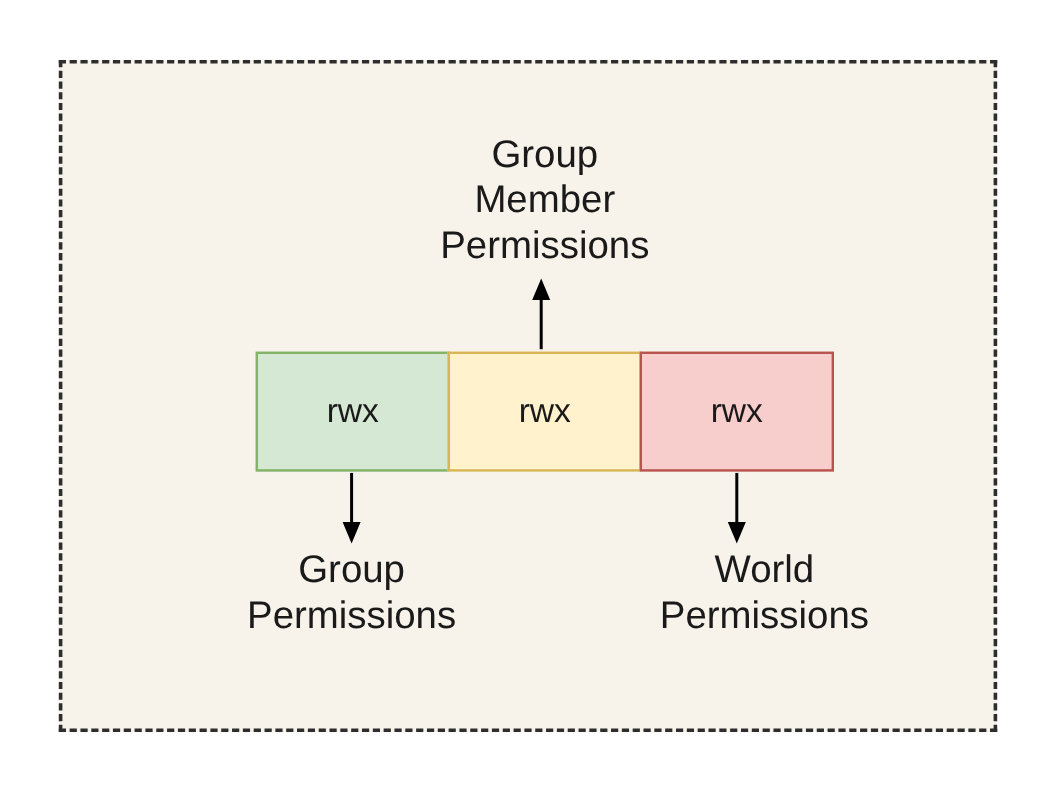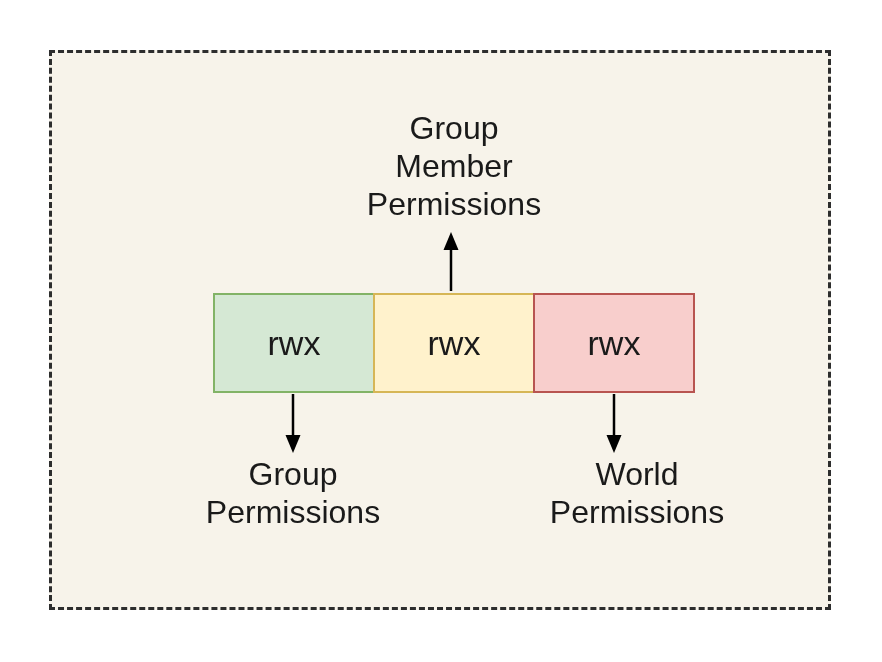--- a/index.html
+++ b/index.html
@@ -47,21 +47,21 @@
     height: 100px;
     display: flex;
   }
   .perm-box {
     flex: 1 1 0;
     box-sizing: border-box;
     border: 2px solid;
     display: flex;
     align-items: center;
     justify-content: center;
-    font-size: 34px;
+    font-size: 28px;
     color: #1a1a1a;
   }
   .perm-box + .perm-box { margin-left: -2px; }
   .perm-box.owner { background: #d5e8d4; border-color: #82b366; }
   .perm-box.group { background: #fff2cc; border-color: #d6b656; z-index: 1; }
   .perm-box.world { background: #f8cecc; border-color: #b85450; z-index: 2; }
 
   .arrow {
     position: absolute;
     display: block;

